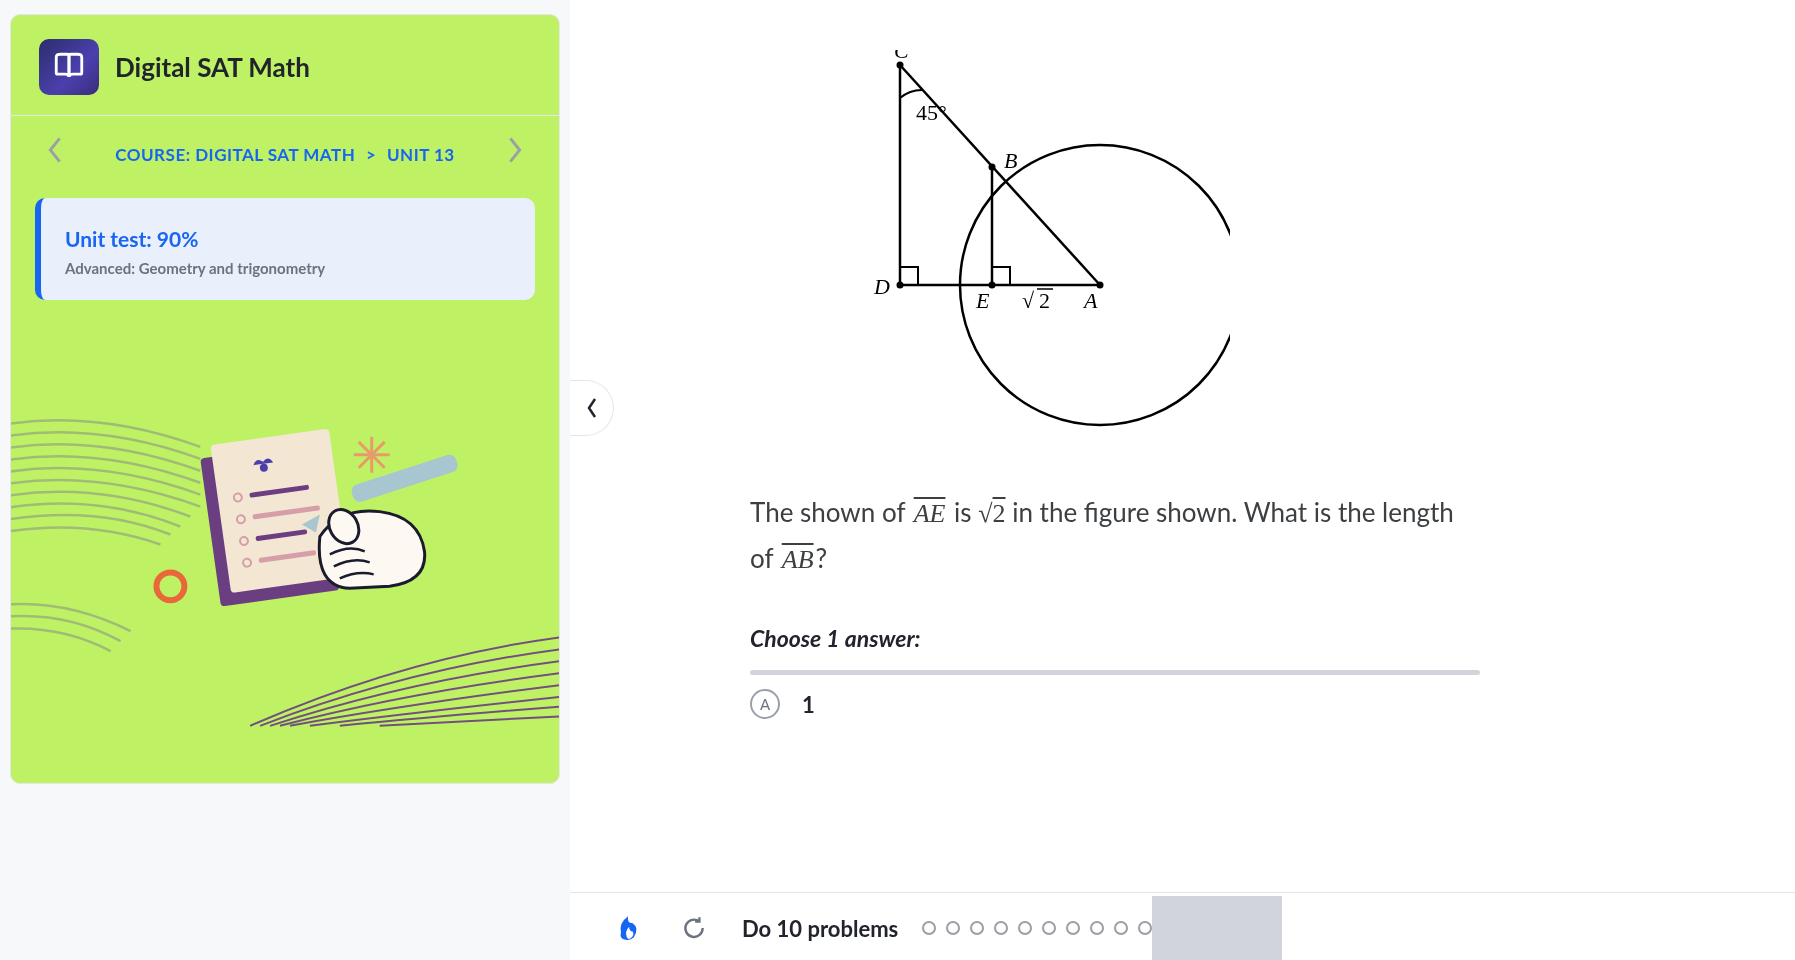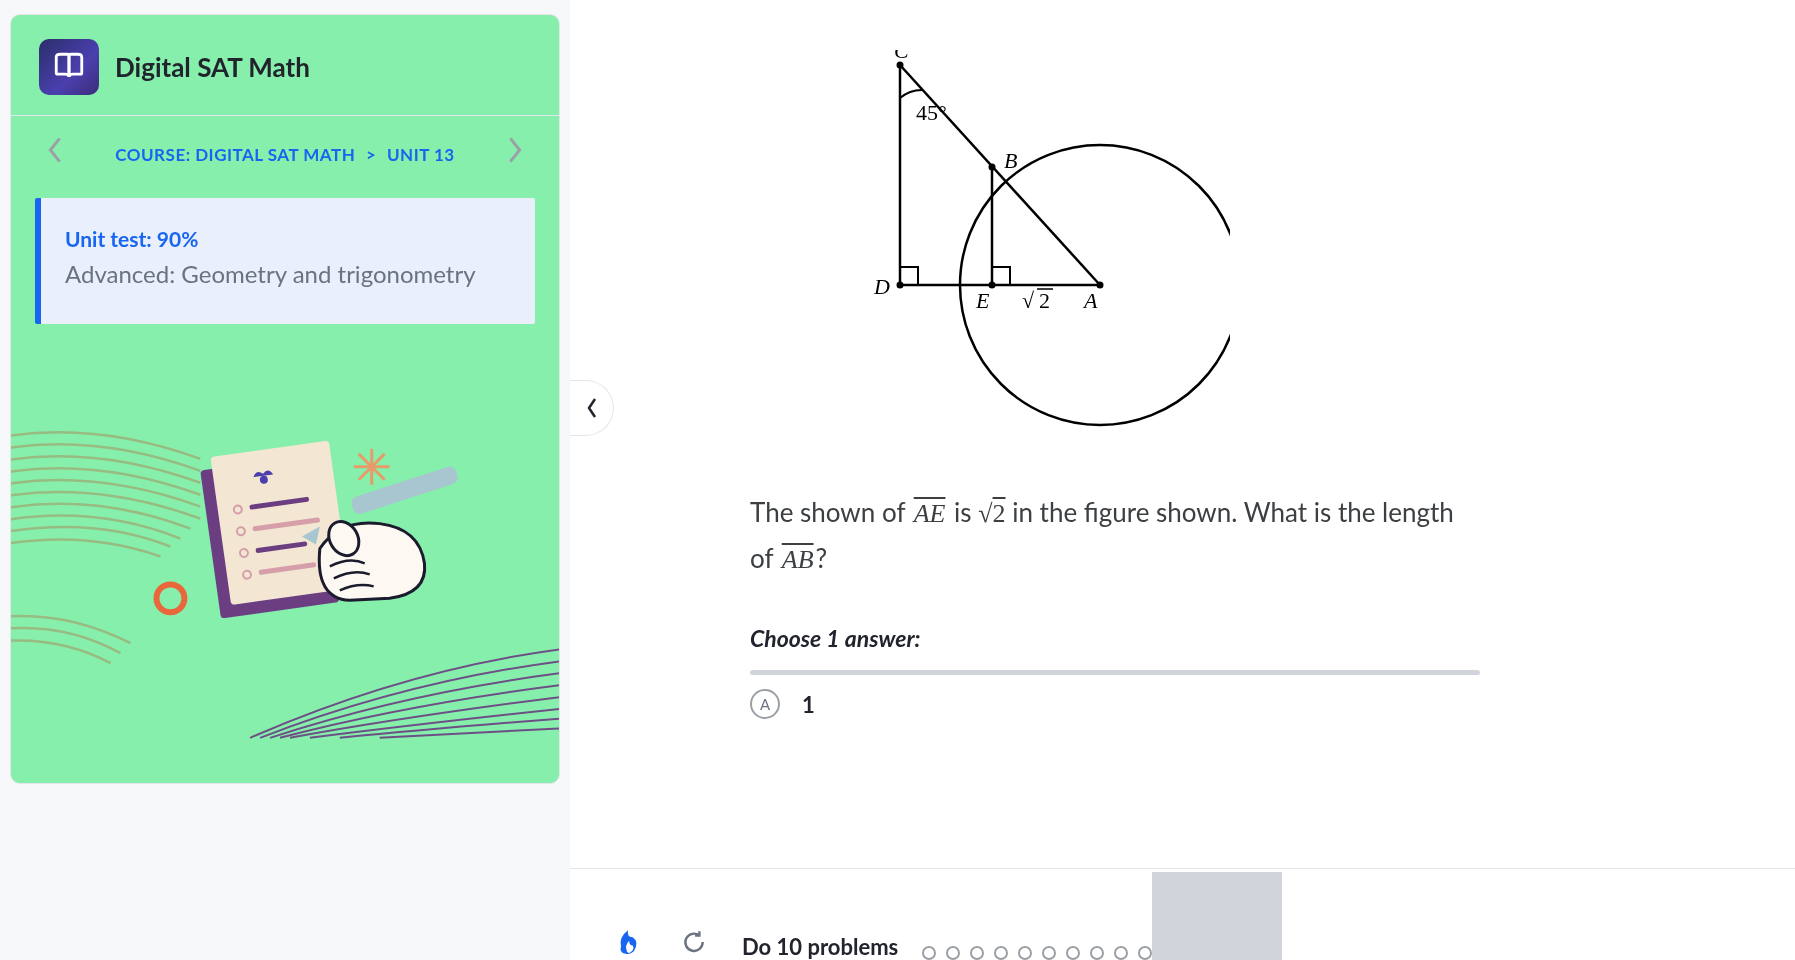--- a/index.html
+++ b/index.html
@@ -14,21 +14,21 @@
   }
   
   .left-panel {
     width: 570px;
     height: 100%;
     background: #f7f8fa;
     padding: 14px 10px 10px 10px;
     position: relative;
   }
   .course-card {
-    background: #86efac;
+    background: #bef264;
     border: 1px solid #e5e6e9;
     border-radius: 10px;
     overflow: hidden;
     height: 770px;
     display: flex;
     flex-direction: column;
   }
   .card-header {
     display: flex;
     align-items: center;
@@ -74,32 +74,33 @@
   .unit-title {
     font-size: 23px;
     font-weight: 700;
     color:#21242c;
     margin-top:2px;
   }
   .progress-box {
     margin: 16px 24px 0 24px;
     background:#e9f0fb;
     border-left: 6px solid #1865f2;
-    padding: 28px 24px 36px 24px;
-    border-radius: 2px;
+    padding: 28px 24px 23px 24px;
+    border-radius: 10px;
   }
   .progress-line1 {
     font-size: 21px;
     font-weight: 700;
     color:#1865f2;
     margin-bottom:8px;
   }
   .progress-line2 {
-    font-size: 24px;
+    font-size: 15px;
     color:#6b7280;
+    font-weight:bold;
   }
   .illustration {
     flex:1;
     position:relative;
     overflow:hidden;
   }
   .illustration svg { position:absolute; inset:0; width:100%; height:100%; }
 
   
   .collapse-tab {
@@ -161,25 +162,25 @@
   .answer-circle {
     width:30px;height:30px;border:2px solid #9aa0a6;border-radius:50%;
     display:flex;align-items:center;justify-content:center;
     font-size:15px;color:#6b7280;font-weight:400;
   }
 
   
   .bottom-bar {
     position:absolute;
     left:570px; right:0; bottom:0;
-    height: 92px;
+    height: 68px;
     border-top:1px solid #e5e6e9;
     background:#fff;
     display:flex;
-    align-items:flex-end;
+    align-items:center;
     padding: 3px 0 0 40px;
   }
   .bb-icon { width:36px;height:36px; display:flex;align-items:center;justify-content:center; margin-right:30px;}
   .bb-streak svg { width:28px;height:28px; }
   .bb-reload svg { width:26px;height:26px; stroke:#6b7280; fill:none;}
   .bb-label { font-size:22px; font-weight:700; color:#21242c; margin-right:24px;}
   .dots { display:flex; gap:10px; }
   .dot { width:14px;height:14px;border:2px solid #9aa0a6;border-radius:50%; }
   .skip-btn {
     margin-left:auto;

